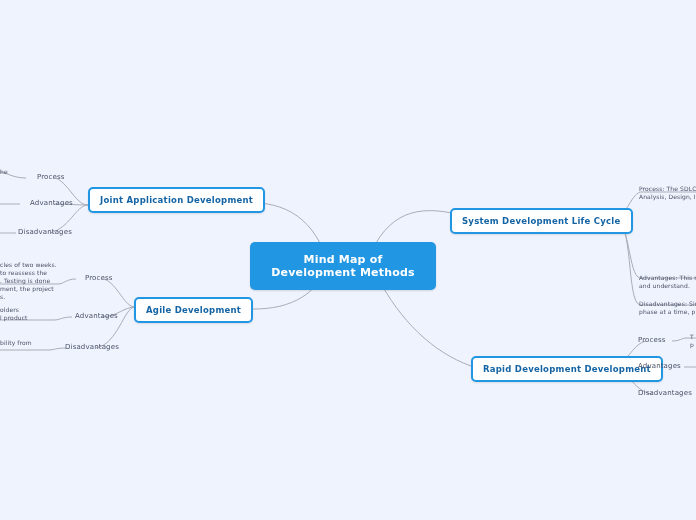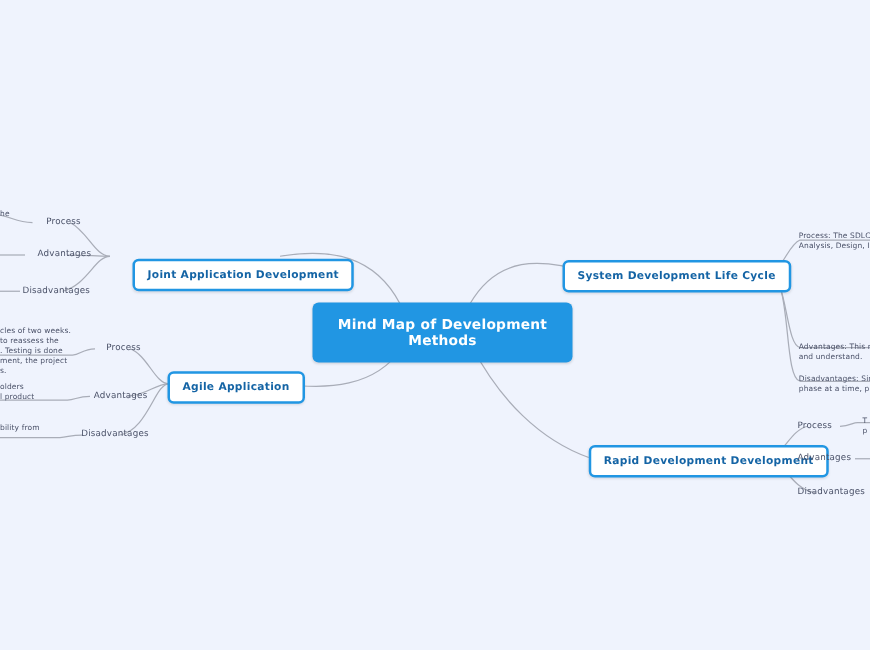--- a/index.html
+++ b/index.html
@@ -114,25 +114,25 @@
 
       <path d="M 614 366 C 626 366 632 344 646 341"></path>
       <path d="M 614 366 C 626 366 632 367 648 367"></path>
       <path d="M 614 366 C 626 366 632 391 652 394"></path>
 
       <path d="M 672 341 C 680 341 682 338 686 338 L 696 338"></path>
       <path d="M 684 367 L 696 367"></path>
     </g>
   </svg>
 
-  <div class="node root-node" style="left:250px; top:242px; width:208px;">Mind Map of Development Methods</div>
+  <div class="node root-node" style="left:250px; top:242px; width:186px;">Mind Map of Development Methods</div>
 
-  <div class="node branch-node" style="left:88px; top:207px;margin-left:18px;">Joint Application Development</div>
+  <div class="node branch-node" style="left:88px; top:187px;">Joint Application Development</div>
 
-  <div class="node branch-node" style="left:134px; top:297px;">Agile Application</div>
+  <div class="node branch-node" style="left:134px; top:297px;">Agile Development</div>
 
   <div class="node branch-node" style="left:450px; top:208px;">System Development Life Cycle</div>
 
   <div class="node branch-node" style="left:471px; top:356px;">Rapid Development Development</div>
 
   <div class="node leaf-node" style="left:37px; top:173px;">Process</div>
   <div class="node leaf-node" style="left:30px; top:199px;">Advantages</div>
   <div class="node leaf-node" style="left:18px; top:228px;">Disadvantages</div>
 
   <div class="node detail-node clip-left" style="left:0px; top:168px;">he</div>

